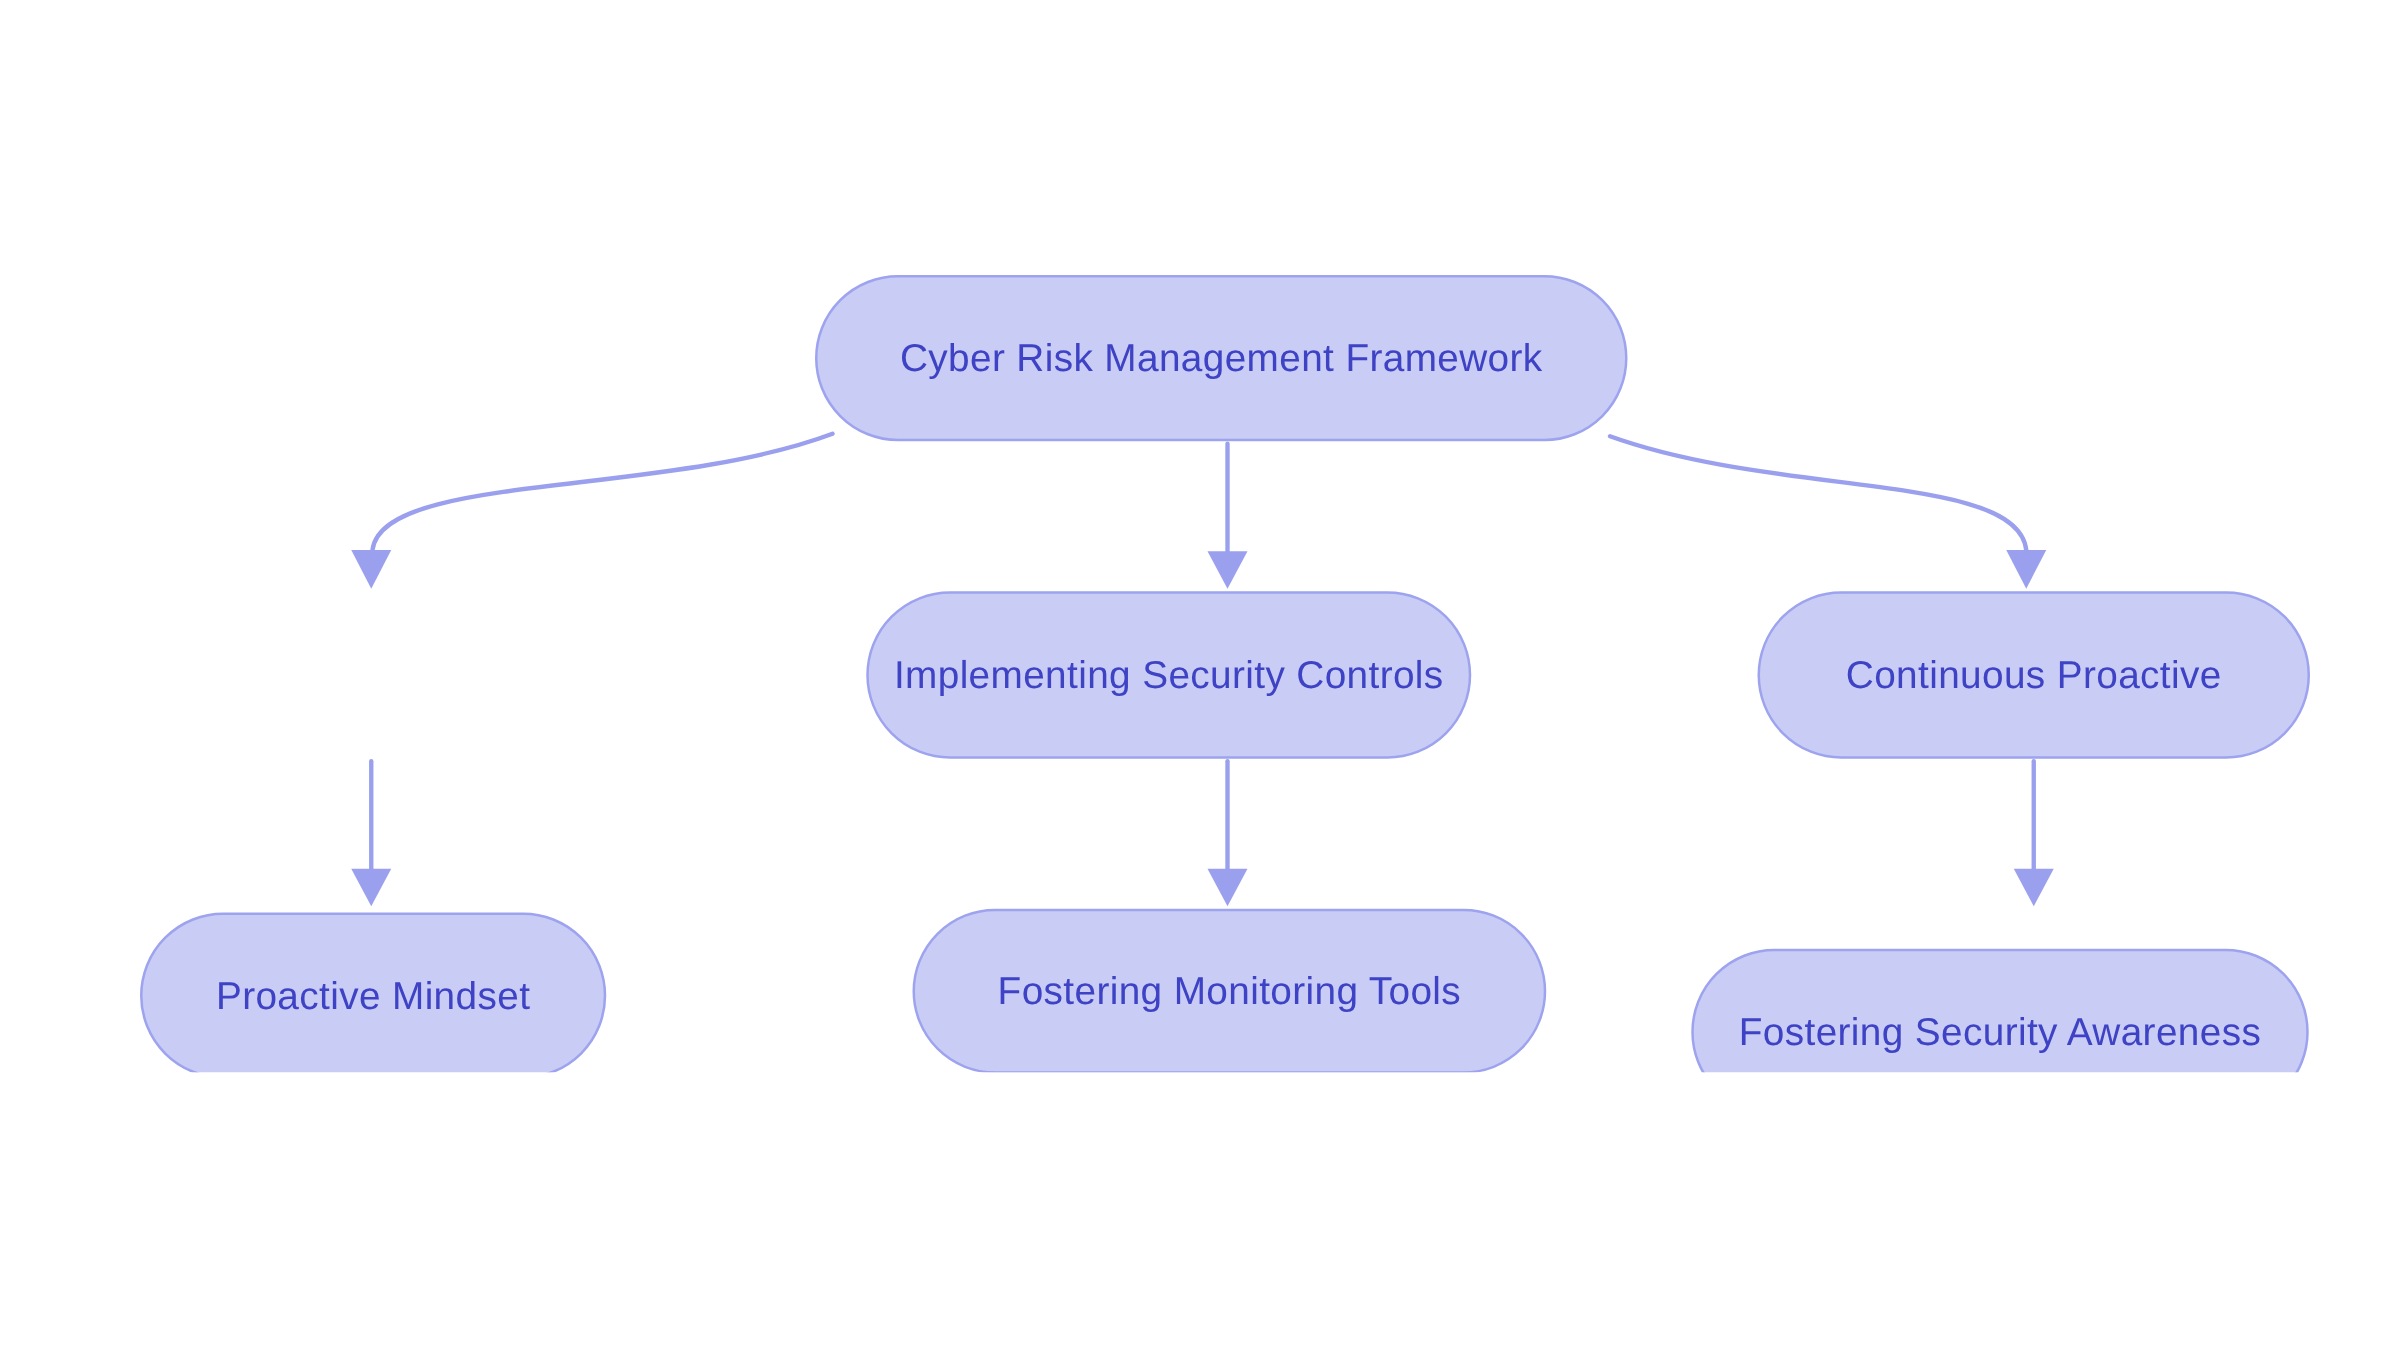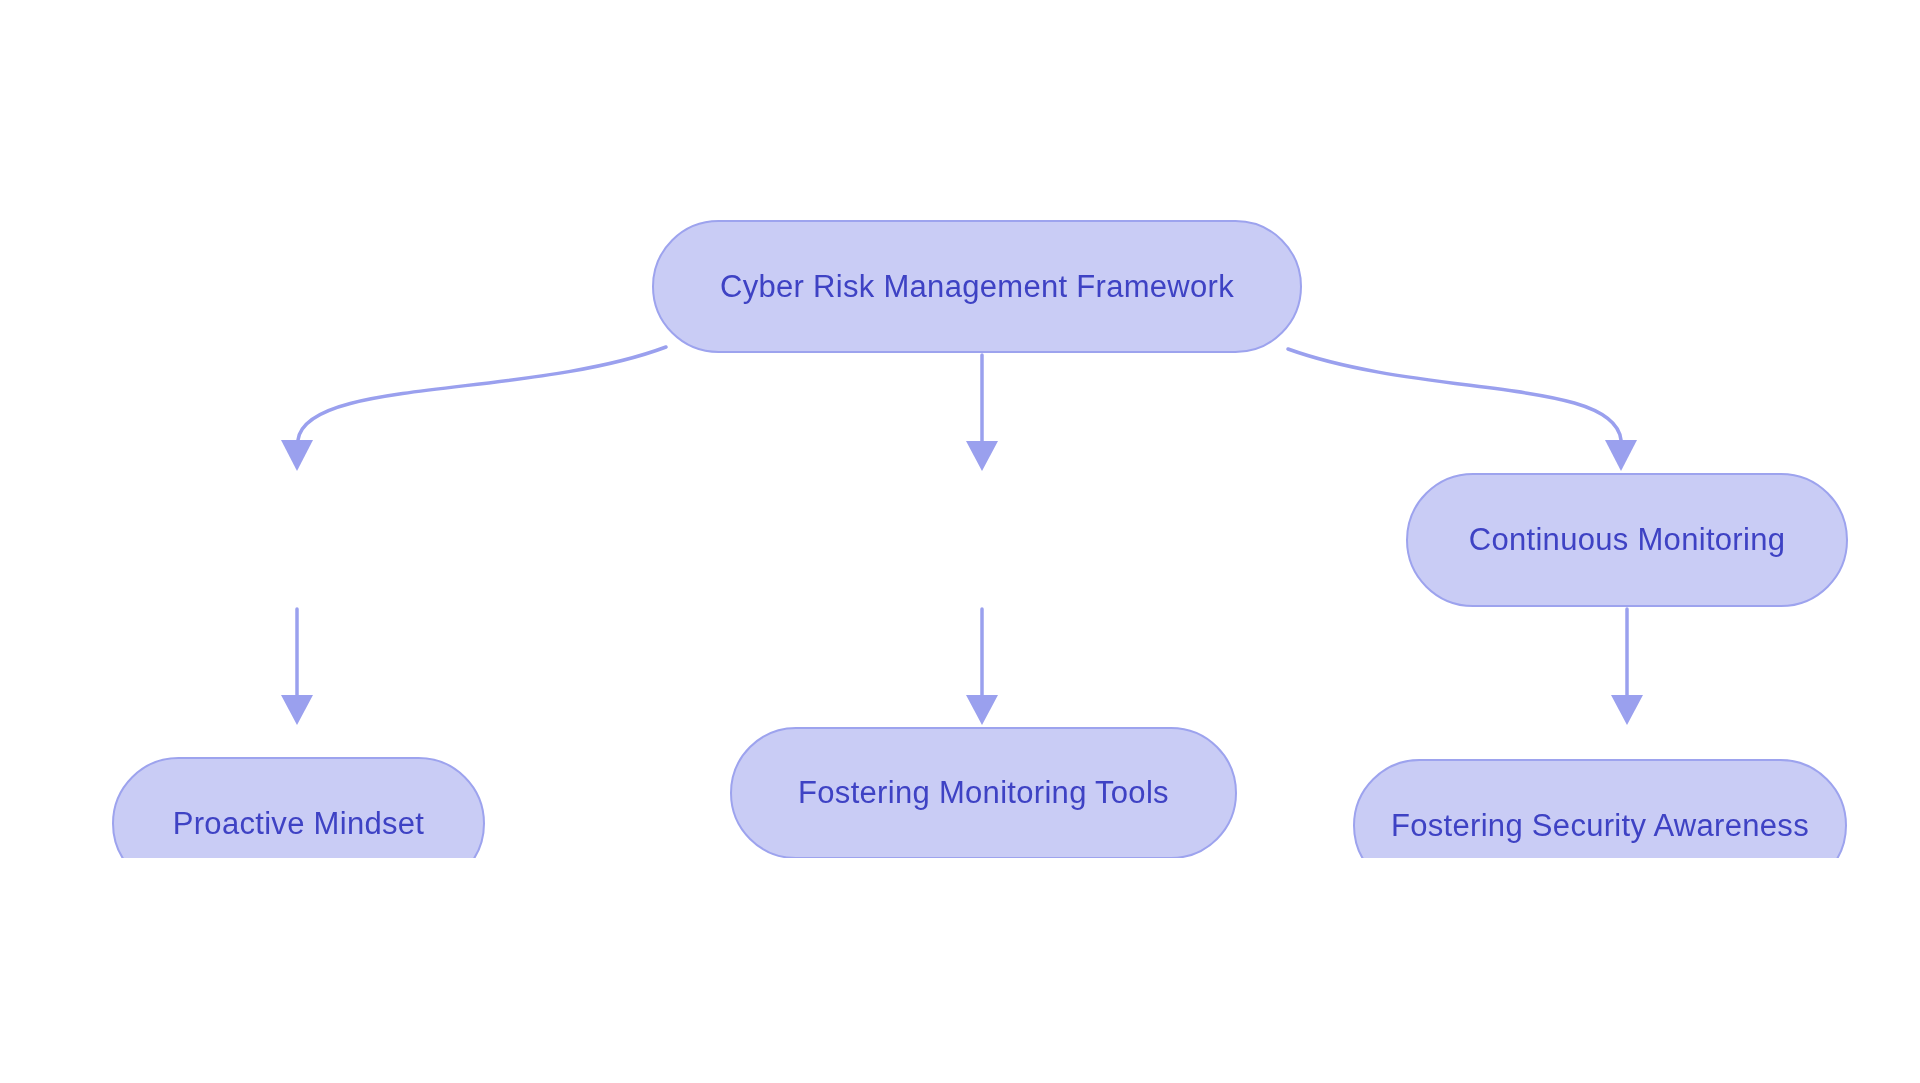--- a/index.html
+++ b/index.html
@@ -49,21 +49,21 @@
     font-size: 31px;
     letter-spacing: 0.3px;
     text-align: center;
     white-space: nowrap;
   }
   
   .n-root        { left:  652px; top: 220px; width: 650px; height: 133px; }
   .n-assess      { left:   23px; top: 473px; width: 508px; height: 134px; }
   .n-controls    { left:  693px; top: 473px; width: 484px; height: 134px; }
   .n-monitoring  { left: 1406px; top: 473px; width: 442px; height: 134px; }
-  .n-mindset     { left:  112px; top: 757px; width: 373px; height: 133px; justify-content: center; }
+  .n-mindset     { left:  112px; top: 730px; width: 373px; height: 133px; justify-content: center; }
   .n-tools       { left:  730px; top: 727px; width: 507px; height: 132px; }
   .n-awareness   { left: 1353px; top: 727px; width: 494px; height: 133px; margin-top: 32px; }
 </style>
 </head>
 <body>
 
 <div class="canvas">
 
   <svg class="edges-layer" viewBox="0 0 1920 1083" xmlns="http://www.w3.org/2000/svg">
 
@@ -96,23 +96,26 @@
       <path class="edge-path" d="M 1627 609 L 1627 696"></path>
       <polygon class="arrowhead" points="1611,695 1643,695 1627,725"></polygon>
     </g>
   </svg>
 
   <div class="node n-root">
     <span>Cyber Risk Management Framework</span>
   </div>
 
 
+  <div class="node n-controls">
+    <span>Implementing Security Controls</span>
+  </div>
 
   <div class="node n-monitoring">
-    <span>Continuous Monitoring</span>
+    <span>Continuous Proactive</span>
   </div>
 
   <div class="node n-mindset">
     <span>Proactive Mindset</span>
   </div>
 
   <div class="node n-tools">
     <span>Fostering Monitoring Tools</span>
   </div>
 

